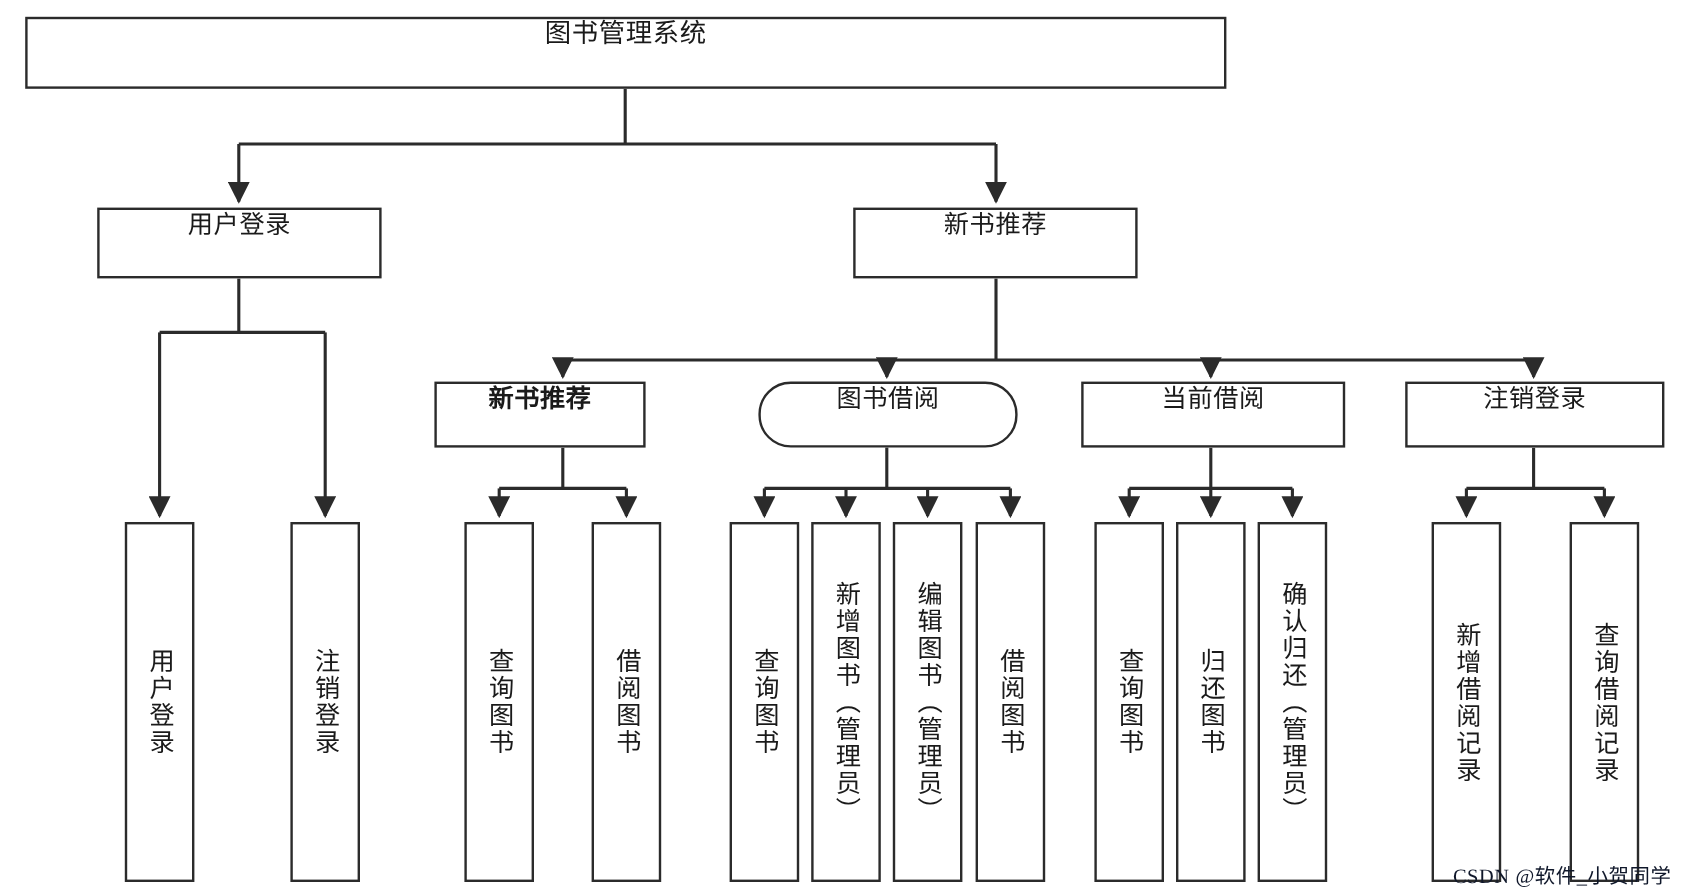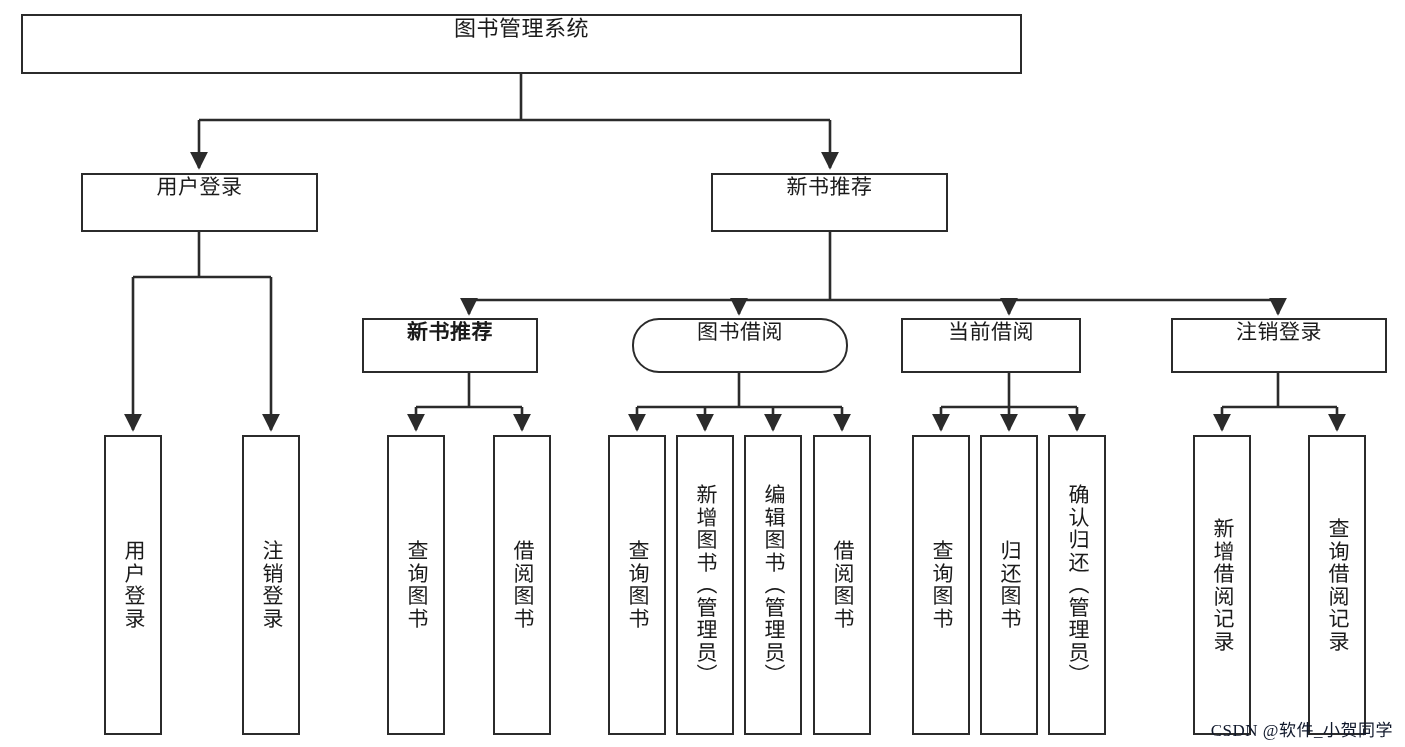--- a/index.html
+++ b/index.html
@@ -146,21 +146,21 @@
   </div>
 
   <div class="node horiz" style="left:362px; top:318px; width:176px; height:55px;font-weight:bold;">
     <span class="node-label">新书推荐</span>
   </div>
 
   <div class="node horiz" style="left:632px; top:318px; width:216px; height:55px;border-radius:27px;">
     <span class="node-label">图书借阅</span>
   </div>
 
-  <div class="node horiz" style="left:901px; top:318px; width:180px; height:55px;">
+  <div class="node horiz" style="left:901px; top:318px; width:220px; height:55px;">
     <span class="node-label">当前借阅</span>
   </div>
 
   <div class="node horiz" style="left:1171px; top:318px; width:216px; height:55px;">
     <span class="node-label">注销登录</span>
   </div>
 
   <div class="node vert" style="left:104px; top:435px; width:58px; height:300px;">
     <span class="node-label">用户登录</span>
   </div>

